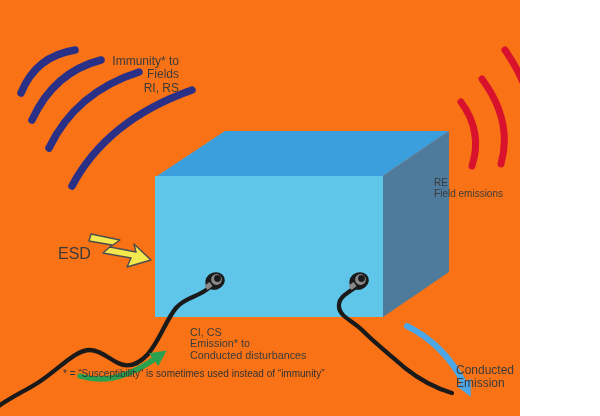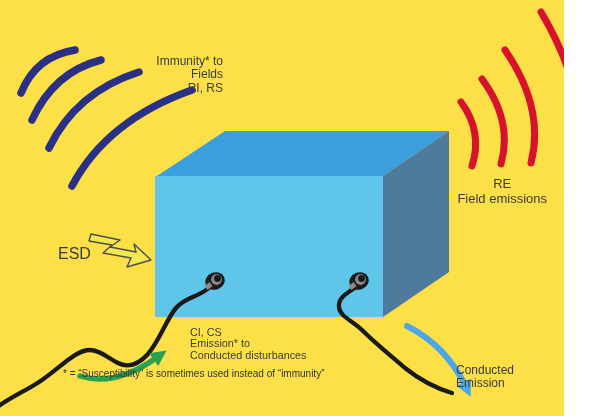--- a/index.html
+++ b/index.html
@@ -1,23 +1,23 @@
 <!DOCTYPE html>
 <html><head>
 <meta charset="utf-8">
 <style>
   html,body{margin:0;padding:0;background:#ffffff;}
   .stage{
-    position:relative;width:564px;height:416px;background:#fde047;overflow:hidden;
+    position:relative;width:520px;height:416px;background:#f97316;overflow:hidden;
     font-family:"Liberation Sans", sans-serif;color:#3b3b3b;
   }
   .stage svg{position:absolute;left:0;top:0;}
   .lbl{position:absolute;white-space:pre-line;line-height:1.12;color:#3b3b3b;}
   .lbl-immunity-fields{top:55px;right:341px;font-size:12px;text-align:right;}
-  .lbl-re{top:177px;right:17px;font-size:13px;text-align:center;}
+  .lbl-re{top:177px;right:17px;font-size:10px;text-align:left;}
   .lbl-esd{top:245px;left:58px;font-size:16px;}
   .lbl-cics{top:327px;left:190px;font-size:10.8px;line-height:1.05;}
   .lbl-conducted-emission{top:364px;left:456px;font-size:12px;}
   .lbl-footnote{top:368px;left:63px;font-size:10px;color:#333;}
 </style>
 </head>
 <body>
 
 <div class="stage">
 

